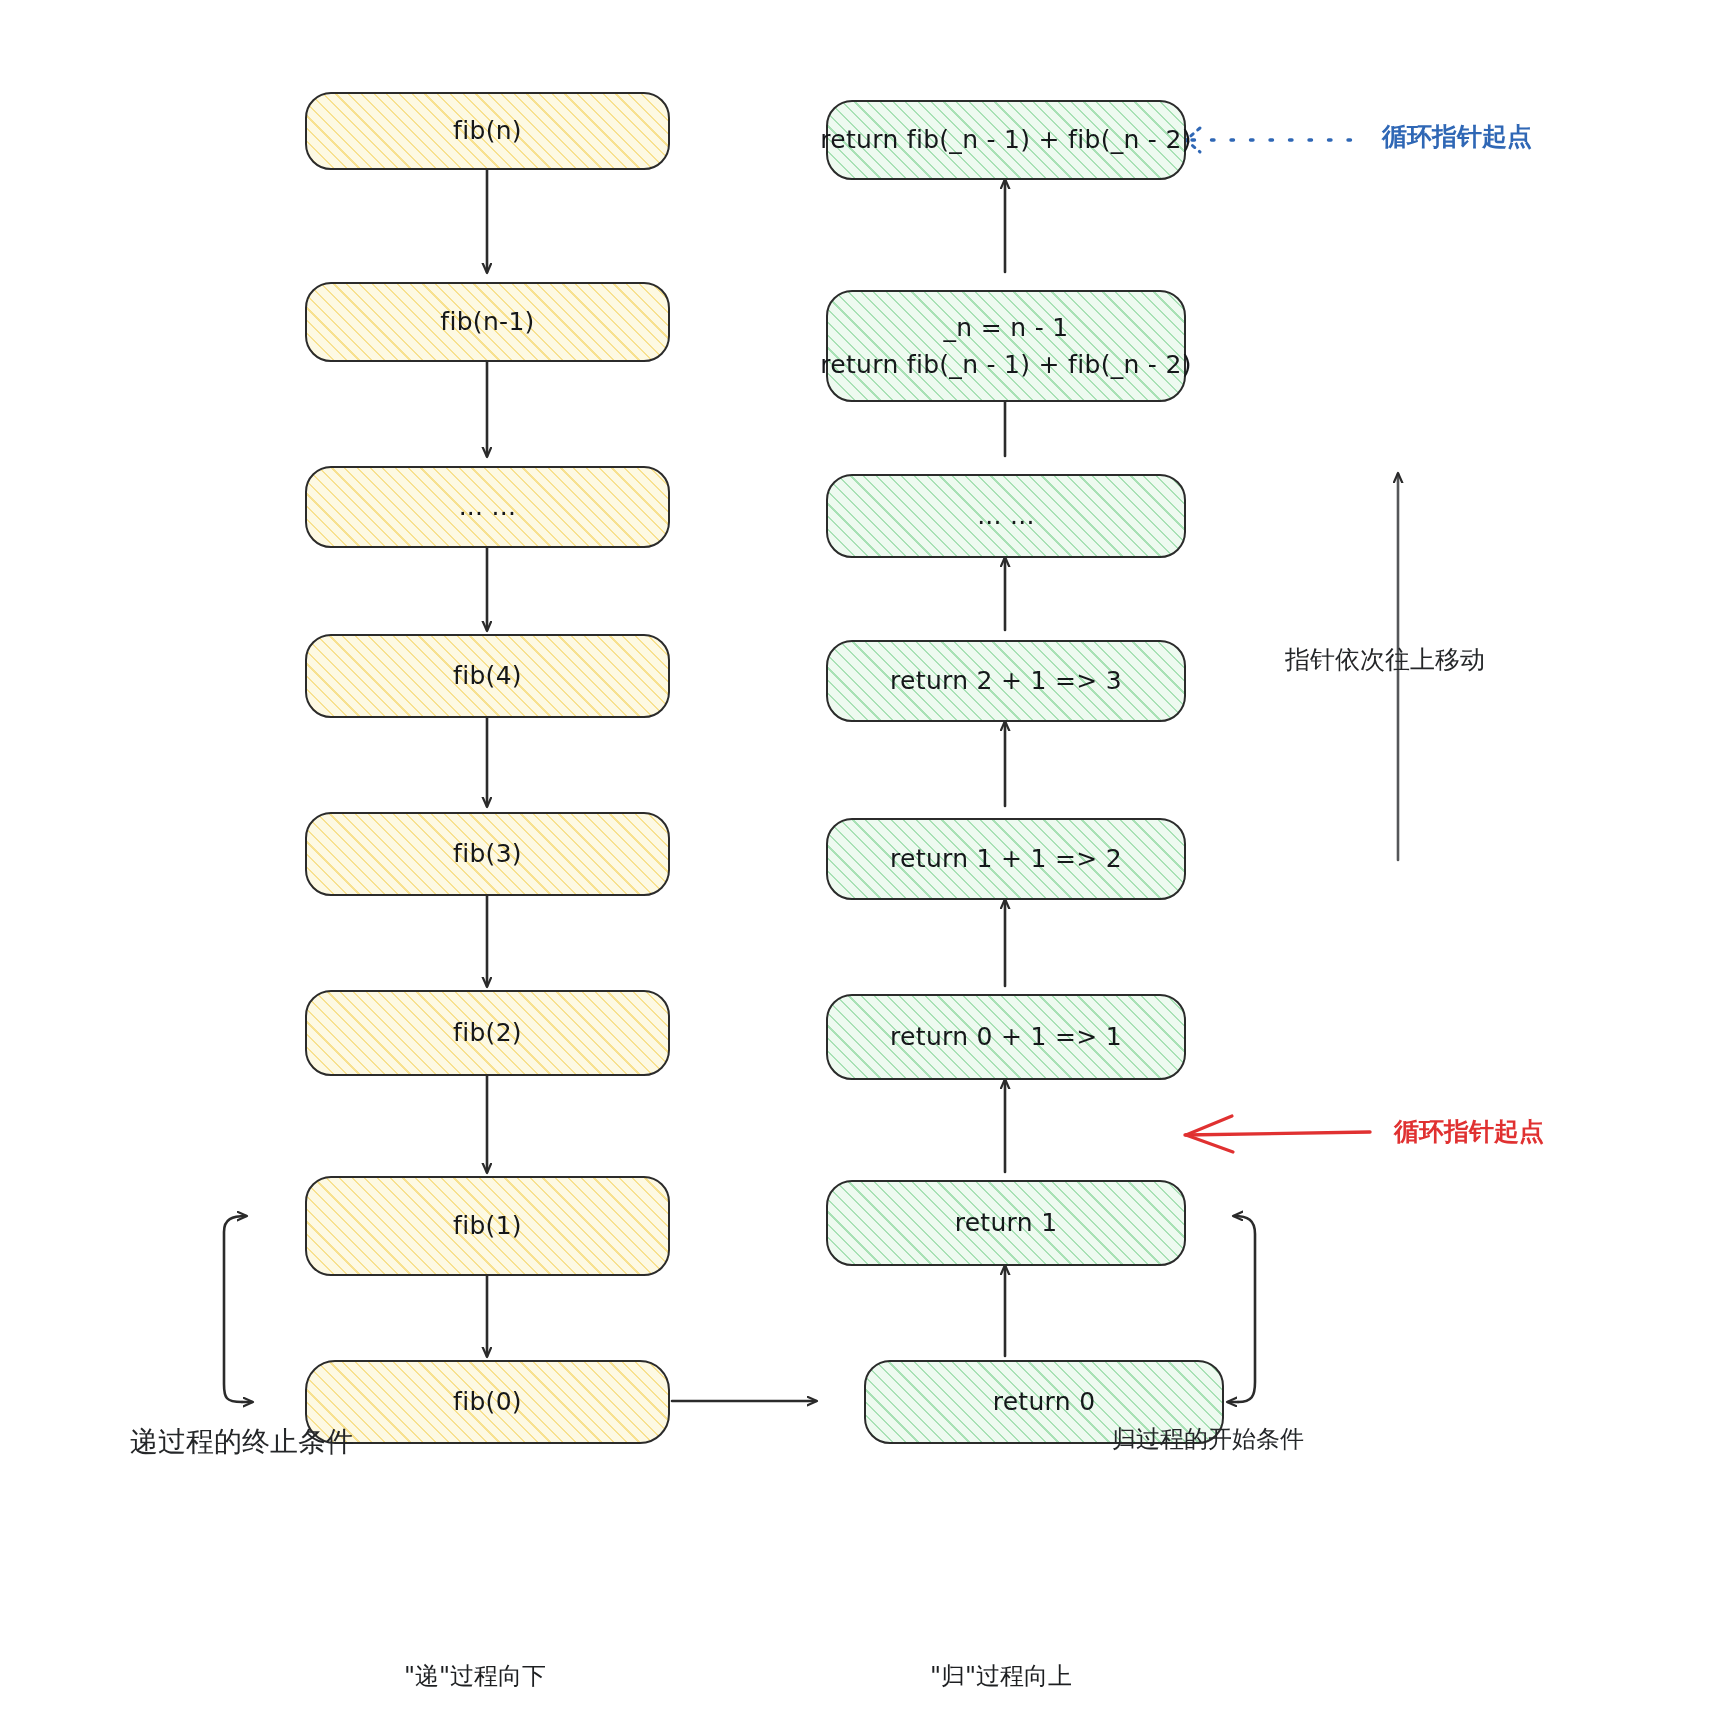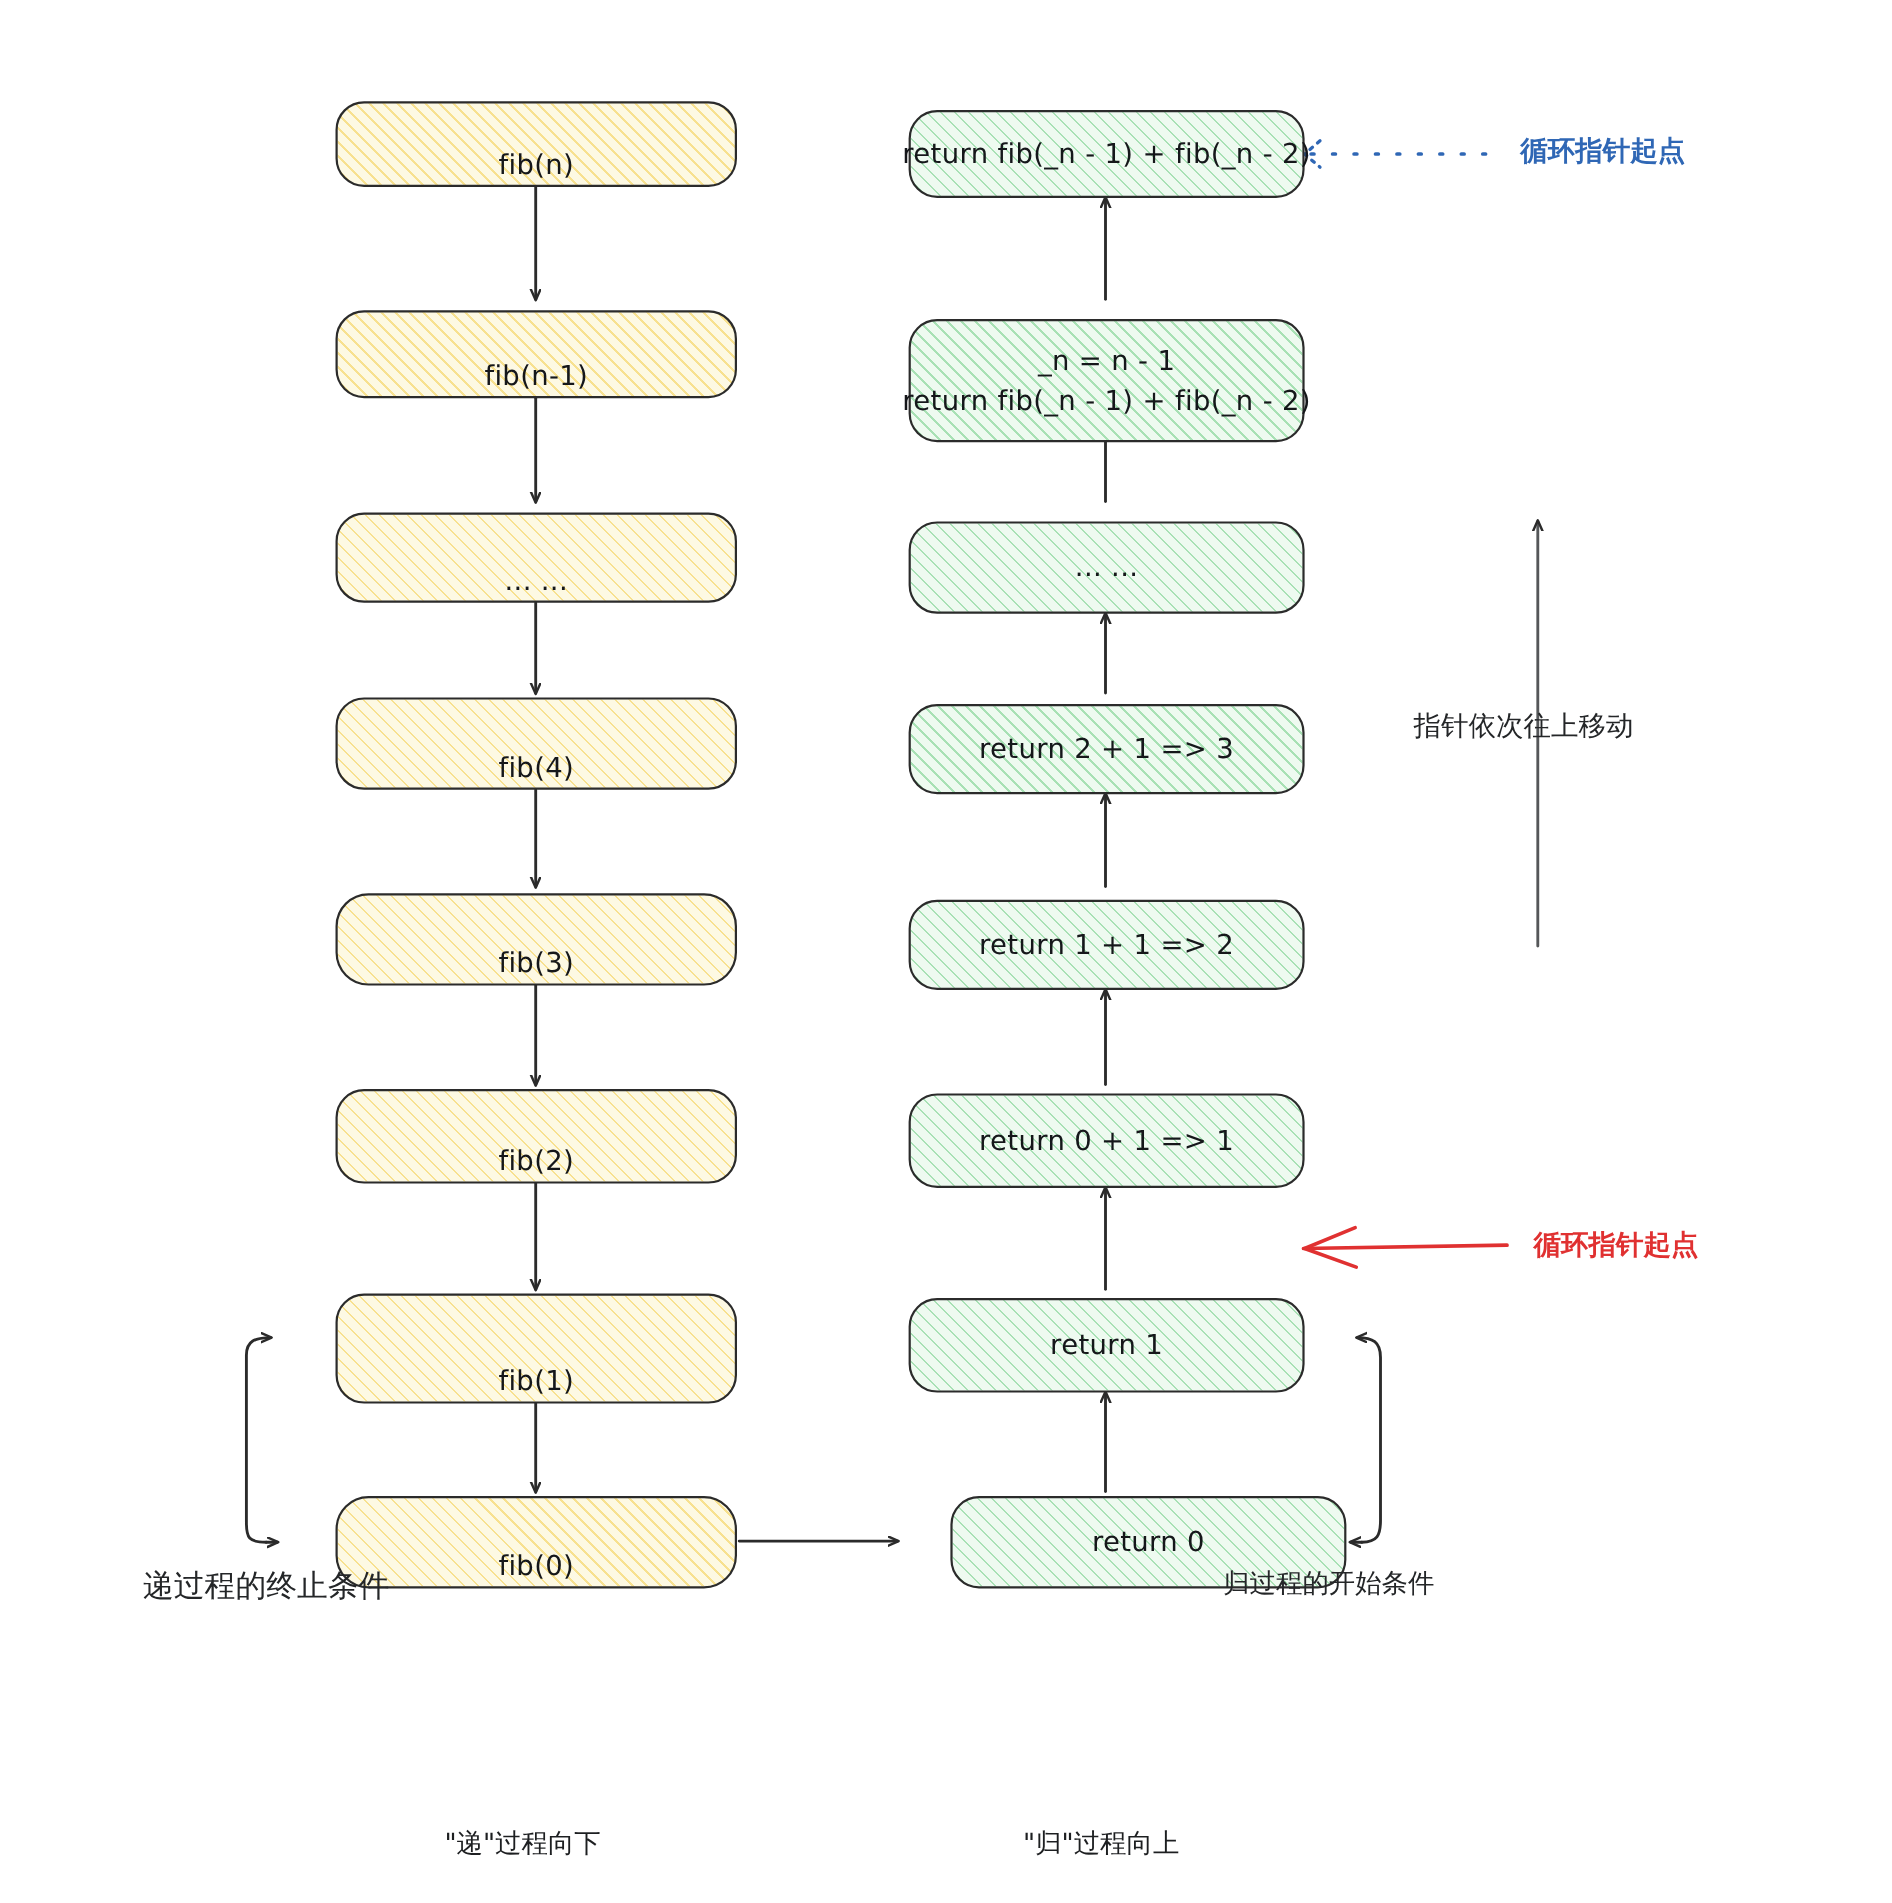--- a/index.html
+++ b/index.html
@@ -40,21 +40,20 @@
   .node .line { display: block; white-space: nowrap; }
   .node-yellow {
     background-color: #fdf9e3;
     background-image: repeating-linear-gradient(
       45deg,
       rgba(243, 205, 75, 0.55) 0px,
       rgba(243, 205, 75, 0.55) 1.6px,
       rgba(255,255,255,0) 1.6px,
       rgba(255,255,255,0) 9px
     );
-    justify-content: flex-end;
   }
   .node-green {
     background-color: #eefaf0;
     background-image: repeating-linear-gradient(
       45deg,
       rgba(99, 200, 122, 0.50) 0px,
       rgba(99, 200, 122, 0.50) 1.6px,
       rgba(255,255,255,0) 1.6px,
       rgba(255,255,255,0) 9px
     );
@@ -147,21 +146,21 @@
 </div>
 
 <div class="node node-yellow" style="left:305px; top:466px; width:365px; height:82px;">
   <span class="line">... ...</span>
 </div>
 
 <div class="node node-yellow" style="left:305px; top:634px; width:365px; height:84px;">
   <span class="line">fib(4)</span>
 </div>
 
-<div class="node node-yellow" style="left:305px; top:812px; width:365px; height:84px;border-radius:30px;">
+<div class="node node-yellow" style="left:305px; top:812px; width:365px; height:84px;">
   <span class="line">fib(3)</span>
 </div>
 
 <div class="node node-yellow" style="left:305px; top:990px; width:365px; height:86px;">
   <span class="line">fib(2)</span>
 </div>
 
 <div class="node node-yellow" style="left:305px; top:1176px; width:365px; height:100px;">
   <span class="line">fib(1)</span>
 </div>

